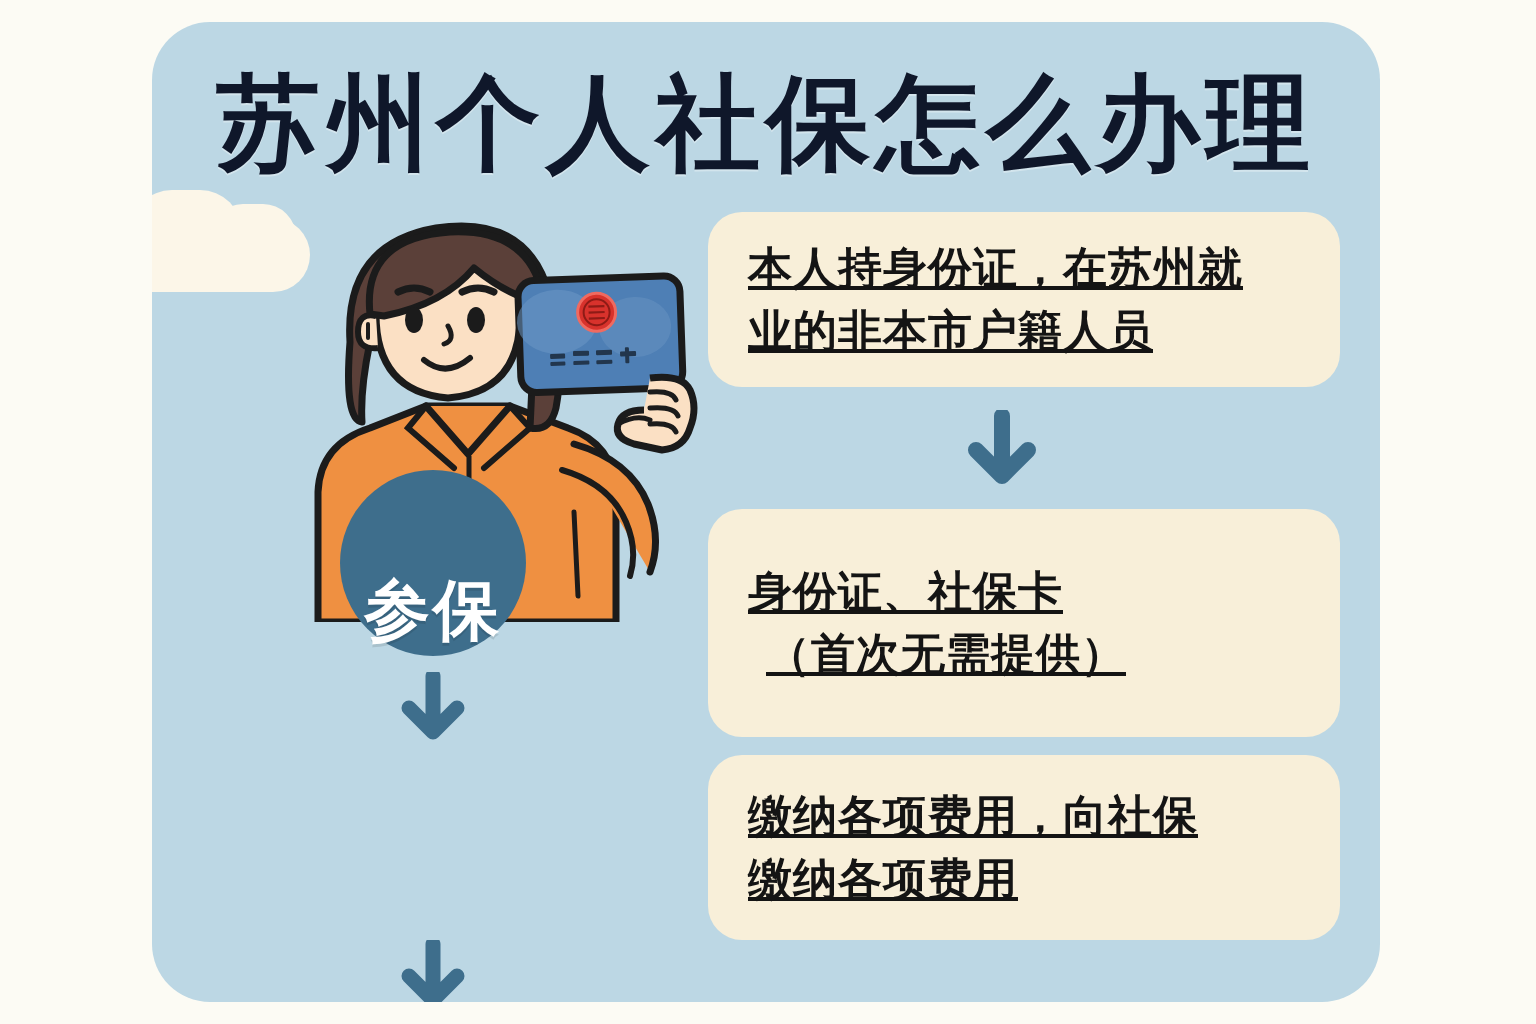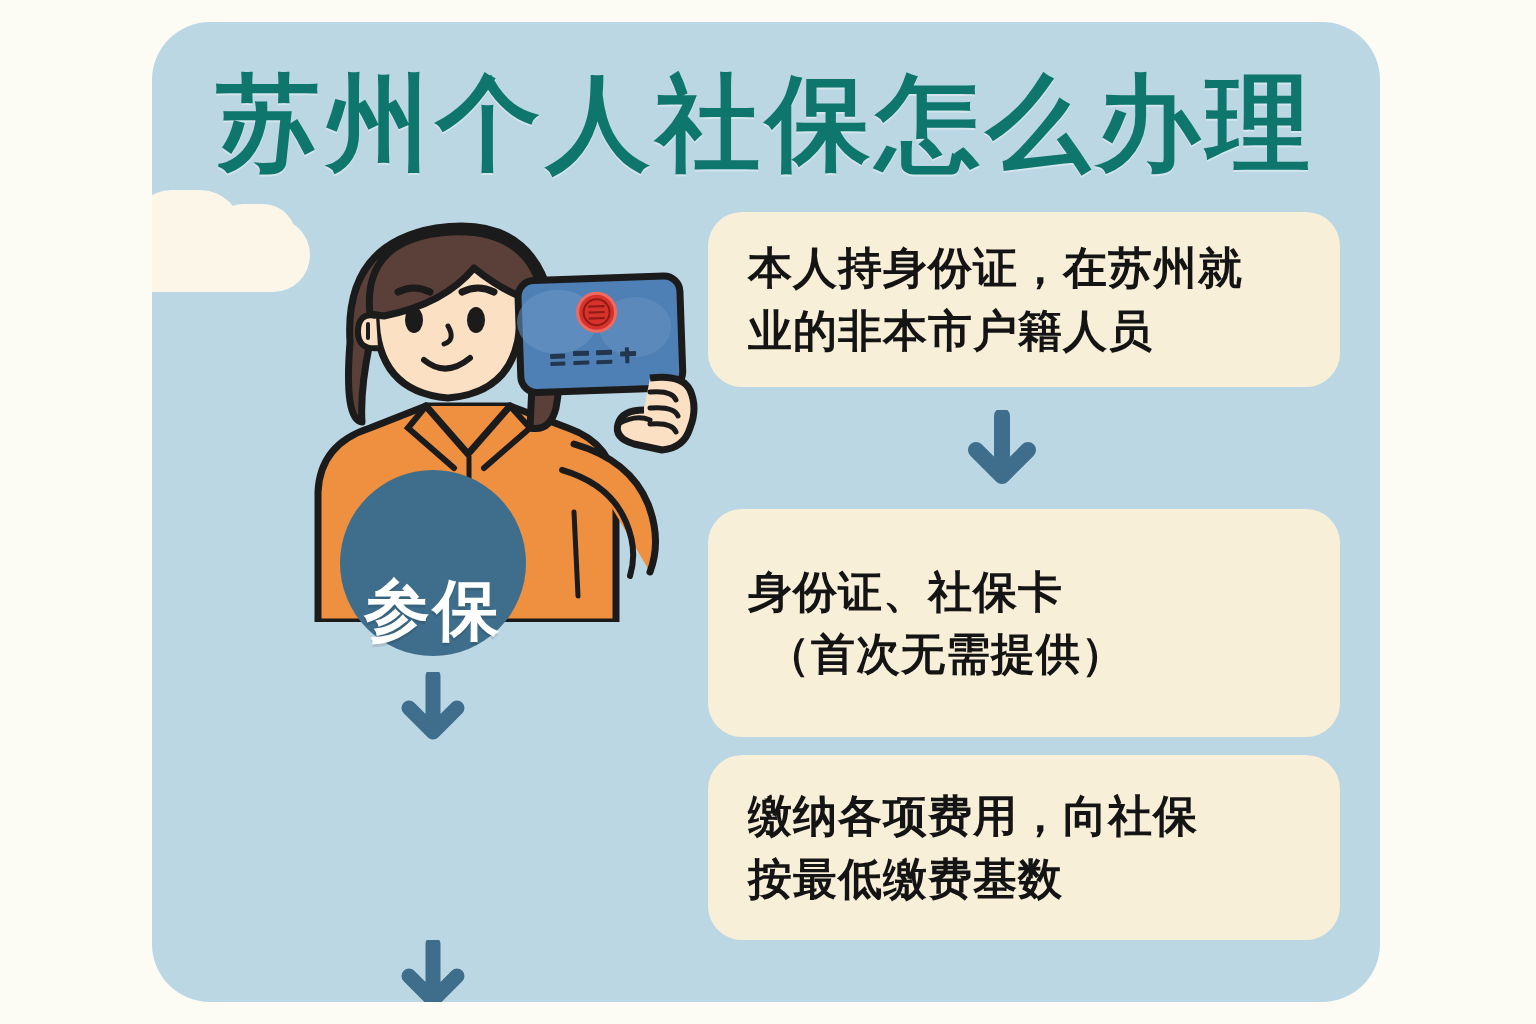--- a/index.html
+++ b/index.html
@@ -48,21 +48,21 @@
   
   .title {
     position: absolute;
     left: 0;
     top: 44px;
     width: 1228px;
     text-align: center;
     font-size: 104px;
     line-height: 1.1;
     font-weight: bold;
-    color: #0f766e;
+    color: #0f172a;
     letter-spacing: 6px;
     text-shadow: 0 2px 0 rgba(255,255,255,0.35);
     white-space: nowrap;
   }
 
   
   .infobox {
     position: absolute;
     left: 556px;
     width: 632px;
@@ -73,20 +73,21 @@
     display: flex;
     align-items: center;
   }
   .infobox p {
     margin: 0;
     font-size: 44px;
     line-height: 1.42;
     color: #141414;
     font-weight: bold;
     letter-spacing: 1px;
+    text-decoration: underline;
   }
   .infobox .line2-indent { display:block; padding-left: 18px; }
 
   #box1 { top: 190px; height: 175px; }
   #box2 { top: 487px; height: 228px; }
   #box3 { top: 733px; height: 185px; }
 
   
   .box-arrow {
     position: absolute;
@@ -237,18 +238,18 @@
     <div class="infobox" id="box2">
       <p>
         <span>身份证、社保卡</span><br>
         <span class="line2-indent">（首次无需提供）</span>
       </p>
     </div>
 
     <div class="infobox" id="box3">
       <p>
         <span>缴纳各项费用，向社保</span><br>
-        <span>按最低缴费基数</span>
+        <span>缴纳各项费用</span>
       </p>
     </div>
 
   </div>
 </div>
 
 </body></html>

